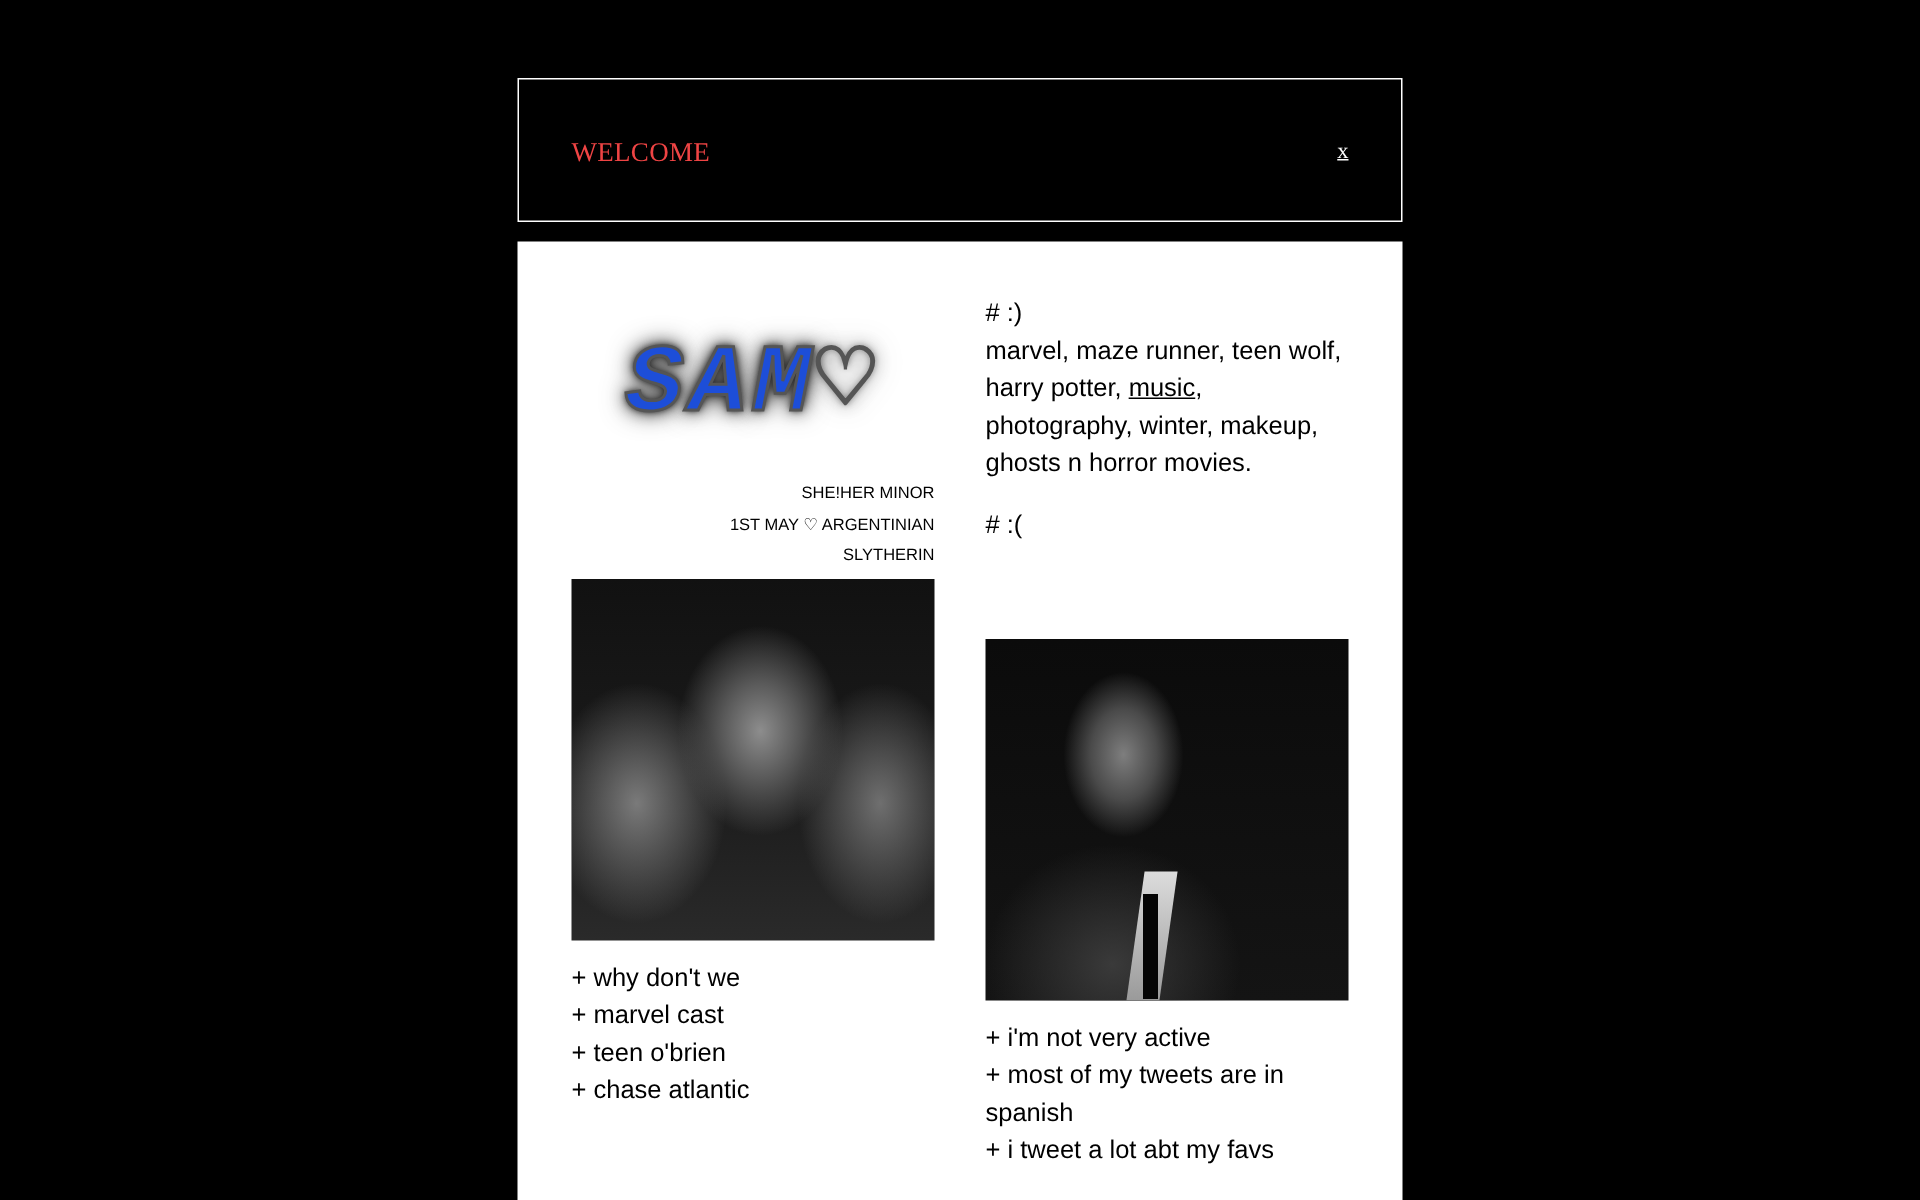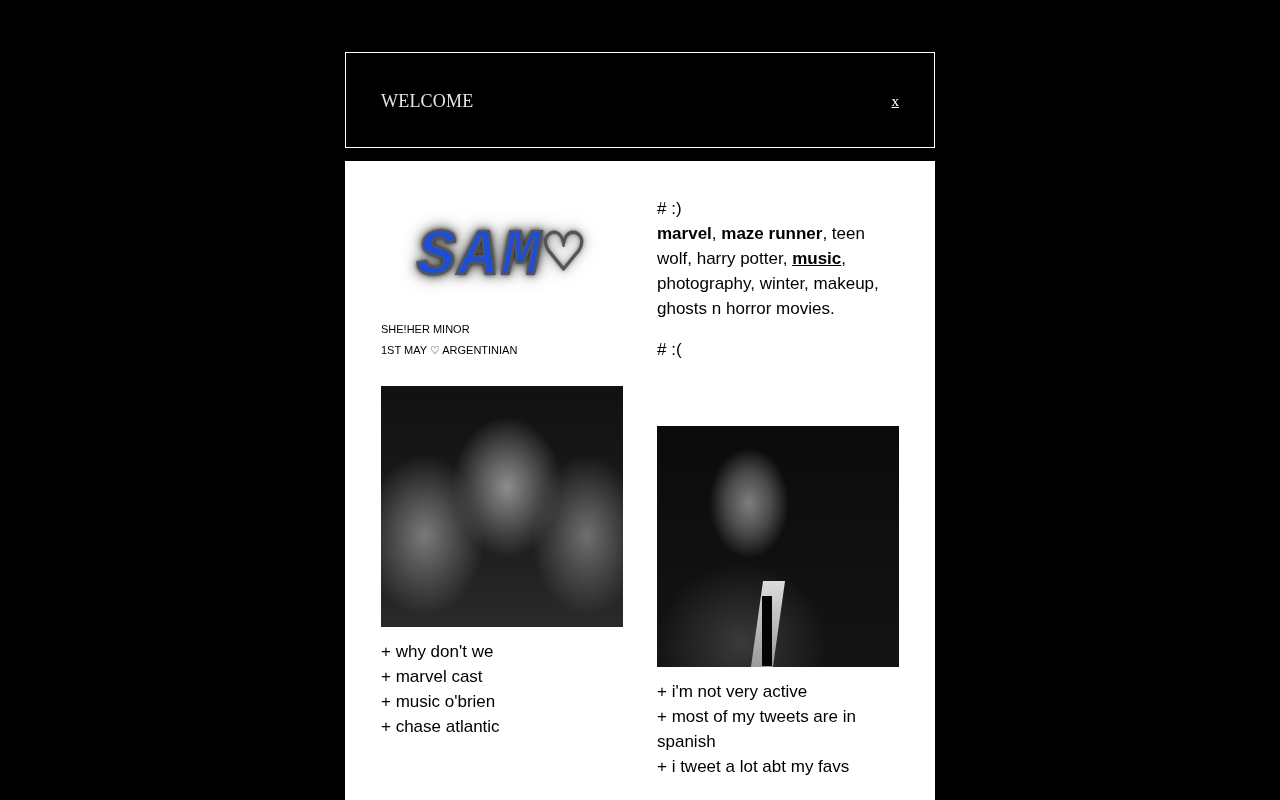--- a/index.html
+++ b/index.html
@@ -10,21 +10,21 @@
       font-family: "Liberation Sans", sans-serif;
     }
     .header-box {
       position: absolute; left: 345px; top: 52px;
       width: 588px; height: 94px;
       border: 1px solid #fff;
       background: #000;
     }
     .header-title {
       position: absolute; left: 35px; top: 38px;
-      color: #e5e5e5; font-family: "Liberation Serif", serif;
+      color: #ef4444; font-family: "Liberation Serif", serif;
       font-size: 18px; letter-spacing: 0.2px;
     }
     .close-link {
       position: absolute; right: 35px; top: 40px;
       color: #fff; font-family: "Liberation Serif", serif;
       font-size: 15px; text-decoration: underline; cursor: pointer;
     }
     .panel {
       position: absolute; left: 345px; top: 161px;
       width: 590px; height: 660px;
@@ -39,21 +39,21 @@
     }
     .logo-text {
       font-family: Liberation Mono, monospace; font-weight: bold; font-style: italic;
       font-size: 64px; letter-spacing: 4px;
       color: #1d4ed8;
       -webkit-text-stroke: 2px #555;
       text-shadow: 0 0 10px #222, 0 0 18px #444, 0 0 4px #000;
     }
     .info {
       position: absolute; left: 0; top: 158px; width: 242px;
-      text-align: left; font-size: 11px; color: #000; line-height: 20.5px;
+      text-align: right; font-size: 11px; color: #000; line-height: 20.5px;
     }
     .photo {
       position: absolute; width: 242px; height: 241px; overflow: hidden;
     }
     .photo1 {
       left: 0; top: 225px;
       background: radial-gradient(ellipse 55px 70px at 52% 42%, #8d8d8d 0%, #5a5a5a 45%, rgba(30,30,30,0) 100%),
                   radial-gradient(ellipse 60px 80px at 18% 62%, #7a7a7a 0%, rgba(40,40,40,0) 100%),
                   radial-gradient(ellipse 55px 80px at 85% 62%, #6f6f6f 0%, rgba(40,40,40,0) 100%),
                   linear-gradient(#111 0%, #1c1c1c 60%, #2a2a2a 100%);
@@ -66,45 +66,46 @@
     }
     .shirt {
       position: absolute; left: 100px; top: 155px; width: 22px; height: 86px;
       background: linear-gradient(#dcdcdc, #9a9a9a);
       transform: skewX(-8deg);
     }
     .tie { position: absolute; left: 105px; top: 170px; width: 10px; height: 70px; background: #050505; }
 
     .txt { font-size: 17px; color: #000; line-height: 25px; }
     .section { position: absolute; left: 0; width: 242px; }
-    b { font-weight: bold; margin-top: 44px; }
-    .u { text-decoration: underline; font-weight: bold; }
+    b { font-weight: normal; margin-top: 44px; }
+    .u { text-decoration: underline; font-weight: normal; }
   </style>
 </head>
 <body>
 
 <div class="header-box">
   <div class="header-title">WELCOME</div>
   <a class="close-link">x</a>
 </div>
 
 <div class="panel">
   <div class="col-left">
     <div class="logo">
       <span class="logo-text">SAM♡</span>
     </div>
     <div class="info">
       <div>SHE!HER MINOR</div>
       <div>1ST MAY ♡ ARGENTINIAN</div>
+      <div>SLYTHERIN</div>
     </div>
     <div class="photo photo1" title="black and white photo of smiling young man"></div>
     <div class="section txt" style="top:478px;">
       <div>+ why don't we</div>
       <div>+ marvel cast</div>
-      <div>+ music o'brien</div>
+      <div>+ teen o'brien</div>
       <div>+ chase atlantic</div>
     </div>
   </div>
 
   <div class="col-right">
     <div class="section txt" style="top:35px;">
       <div># :)</div>
       <div><b>marvel</b><span>, </span><b>maze runner</b><span>, teen wolf, harry potter, </span><span class="u">music</span><span>, photography, winter, makeup, ghosts n horror movies.</span></div>
     </div>
     <div class="section txt" style="top:176px;">

